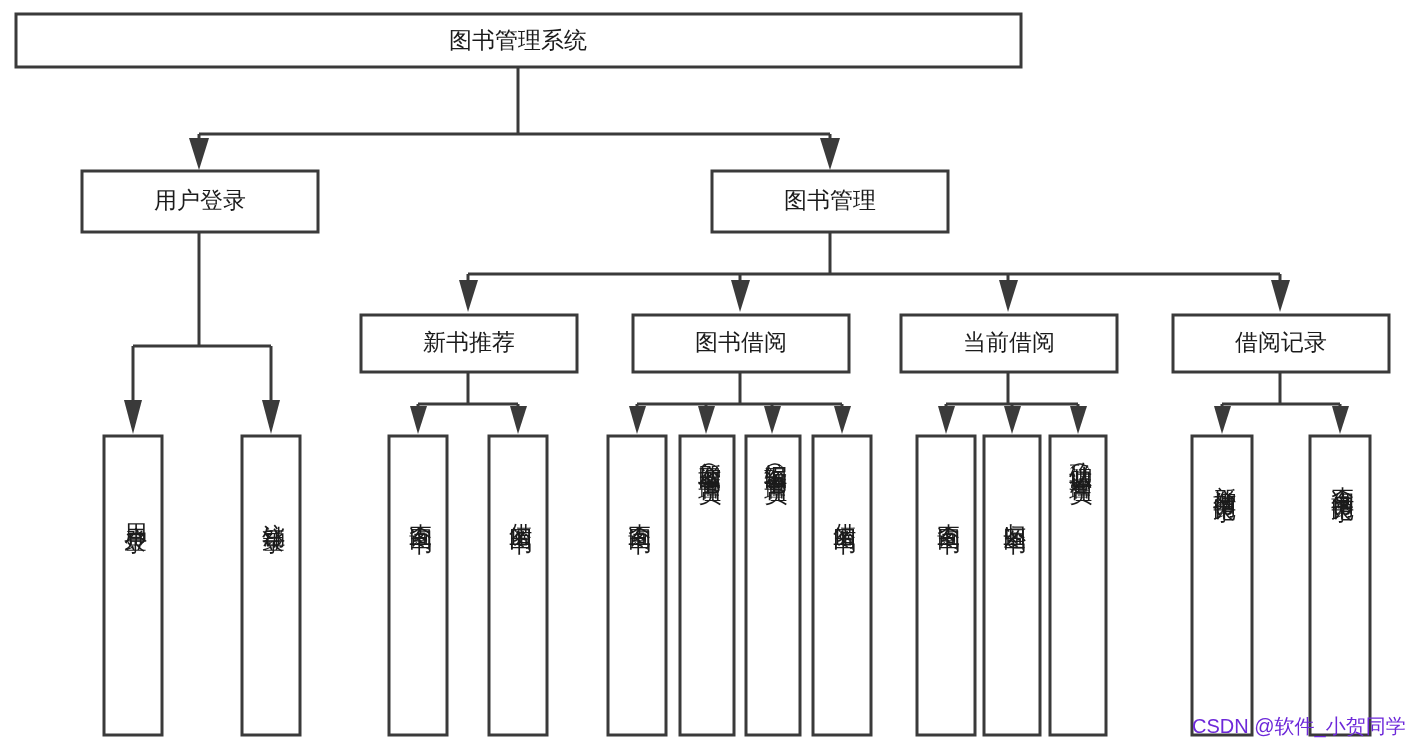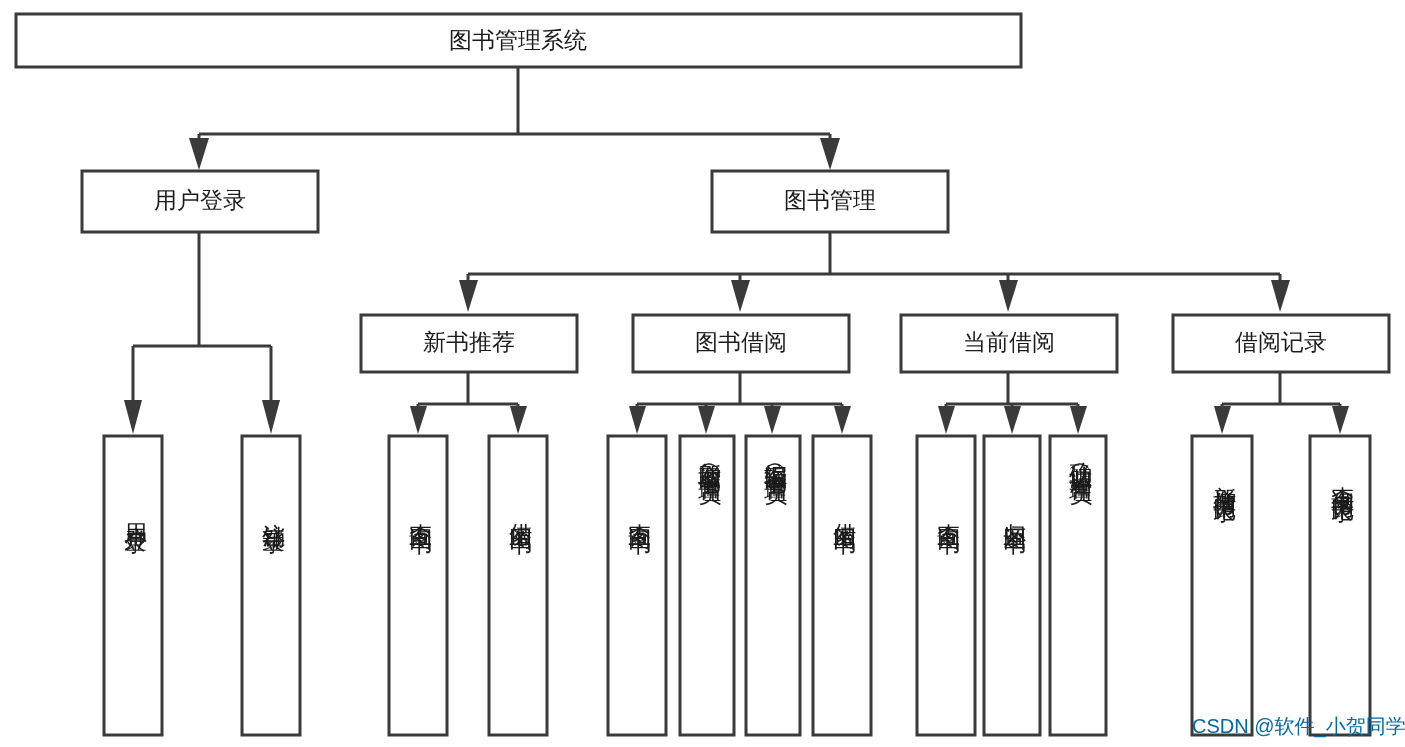--- a/index.html
+++ b/index.html
@@ -57,21 +57,21 @@
     color: #1b1b1b;
     letter-spacing: 3px;
     white-space: nowrap;
     text-align: left;
     pointer-events: none;
   }
   .watermark {
     position: absolute;
     font-family: "Liberation Sans", "DejaVu Sans", sans-serif;
     font-size: 20px;
-    color: #0369a1;
+    color: #6d28d9;
     white-space: nowrap;
   }
 </style>
 </head>
 <body>
 
 <div id="stage">
 
   <svg id="diagram-svg" viewBox="0 0 1405 747">
 

